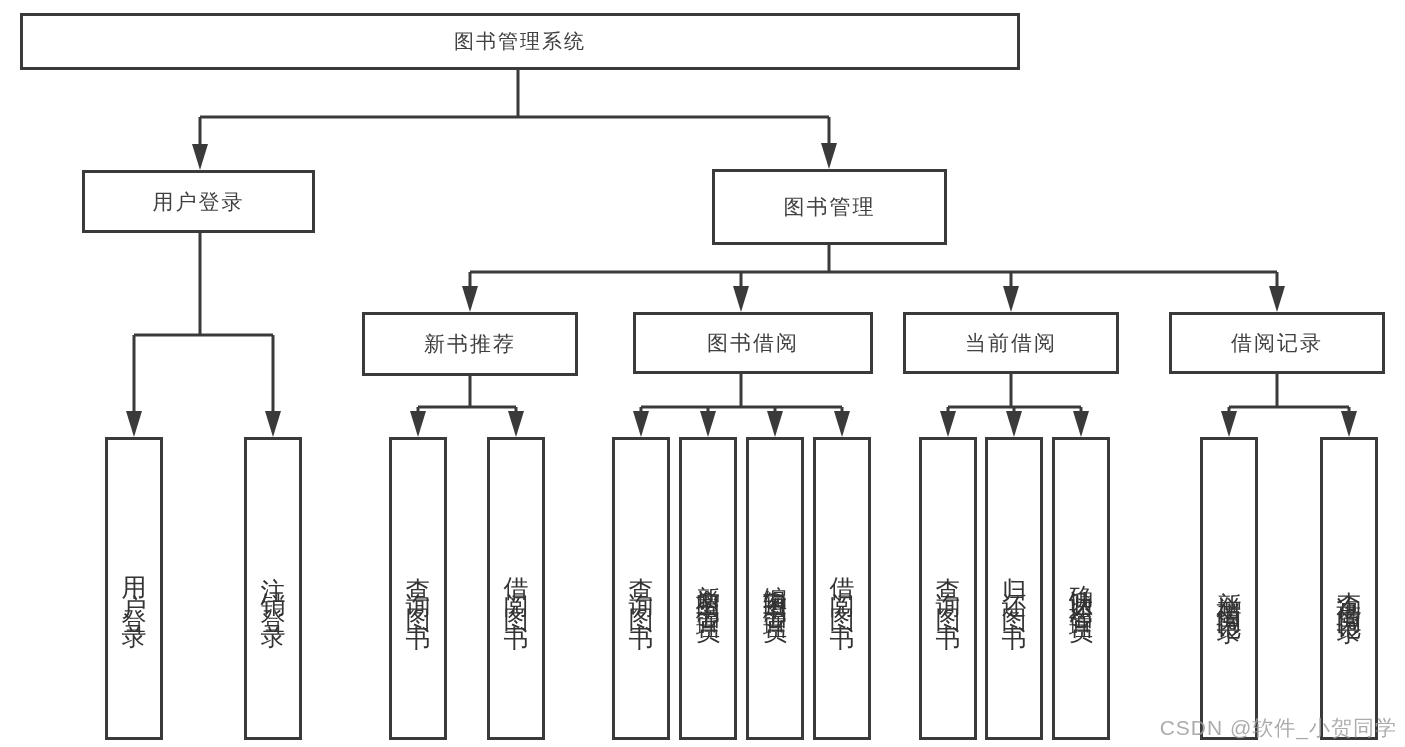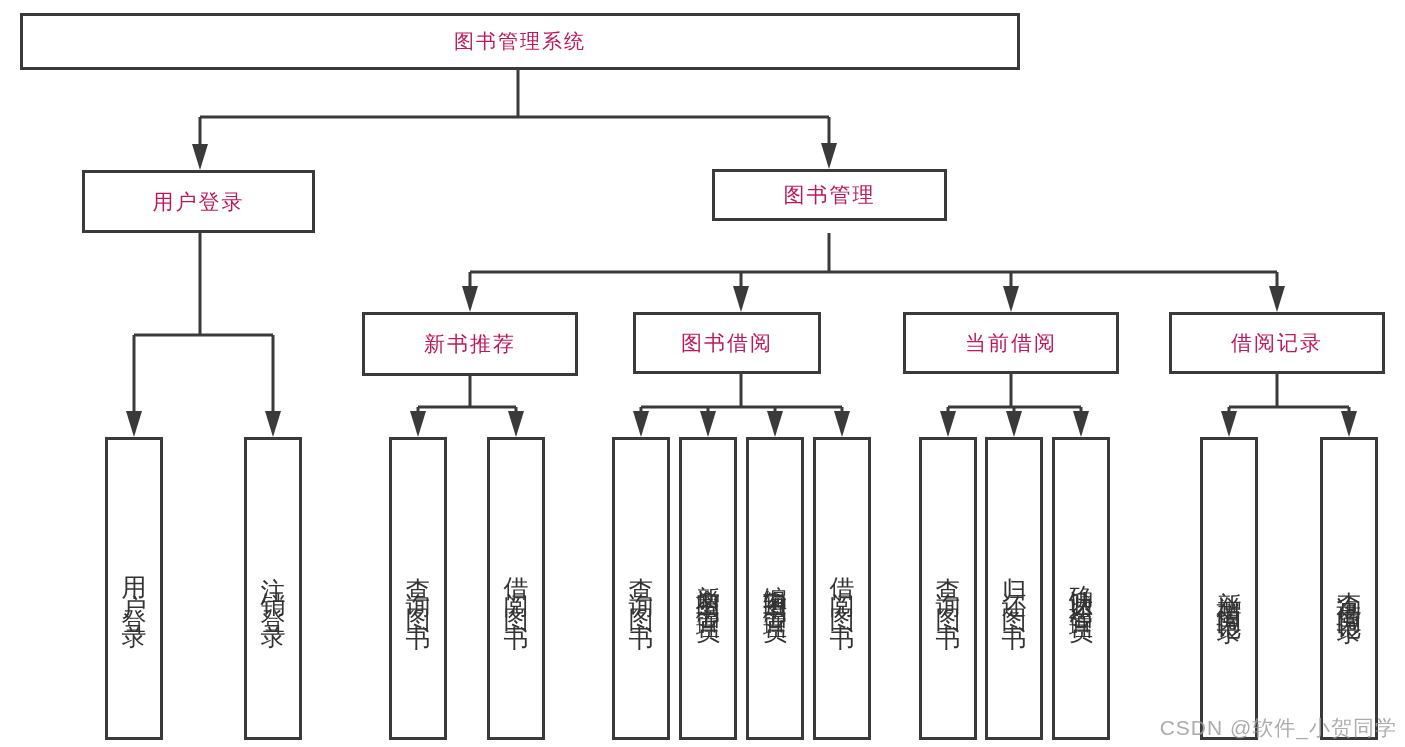--- a/index.html
+++ b/index.html
@@ -10,21 +10,21 @@
     overflow:hidden;
     font-family:"Liberation Sans", sans-serif;
   }
   .edges{position:absolute;left:0;top:0;width:1405px;height:747px;}
   .hbox{
     position:absolute;
     box-sizing:border-box;
     border:3px solid #3a3a3a;
     background:#ffffff;
     display:flex;align-items:center;justify-content:center;
-    color:#be185d;
+    color:#404040;
     font-size:21px;
     letter-spacing:2px;
     white-space:nowrap;
   }
   .vbox{
     position:absolute;
     box-sizing:border-box;
     top:437px;height:303px;width:58px;
     border:3px solid #3a3a3a;
     background:#ffffff;
@@ -100,28 +100,28 @@
     </g>
   </svg>
 
   <div class="hbox" style="left:20px;top:13px;width:1000px;height:57px;font-size:20px">
     <span>图书管理系统</span>
   </div>
 
   <div class="hbox" style="left:82px;top:170px;width:233px;height:63px">
     <span>用户登录</span>
   </div>
-  <div class="hbox" style="left:712px;top:169px;width:235px;height:52px">
+  <div class="hbox" style="left:712px;top:169px;width:235px;height:76px">
     <span>图书管理</span>
   </div>
 
   <div class="hbox" style="left:362px;top:312px;width:216px;height:64px">
     <span>新书推荐</span>
   </div>
-  <div class="hbox" style="left:633px;top:312px;width:188px;height:62px">
+  <div class="hbox" style="left:633px;top:312px;width:240px;height:62px">
     <span>图书借阅</span>
   </div>
   <div class="hbox" style="left:903px;top:312px;width:216px;height:62px">
     <span>当前借阅</span>
   </div>
   <div class="hbox" style="left:1169px;top:312px;width:216px;height:62px">
     <span>借阅记录</span>
   </div>
 
   <div class="vbox len4" style="left:105px">

